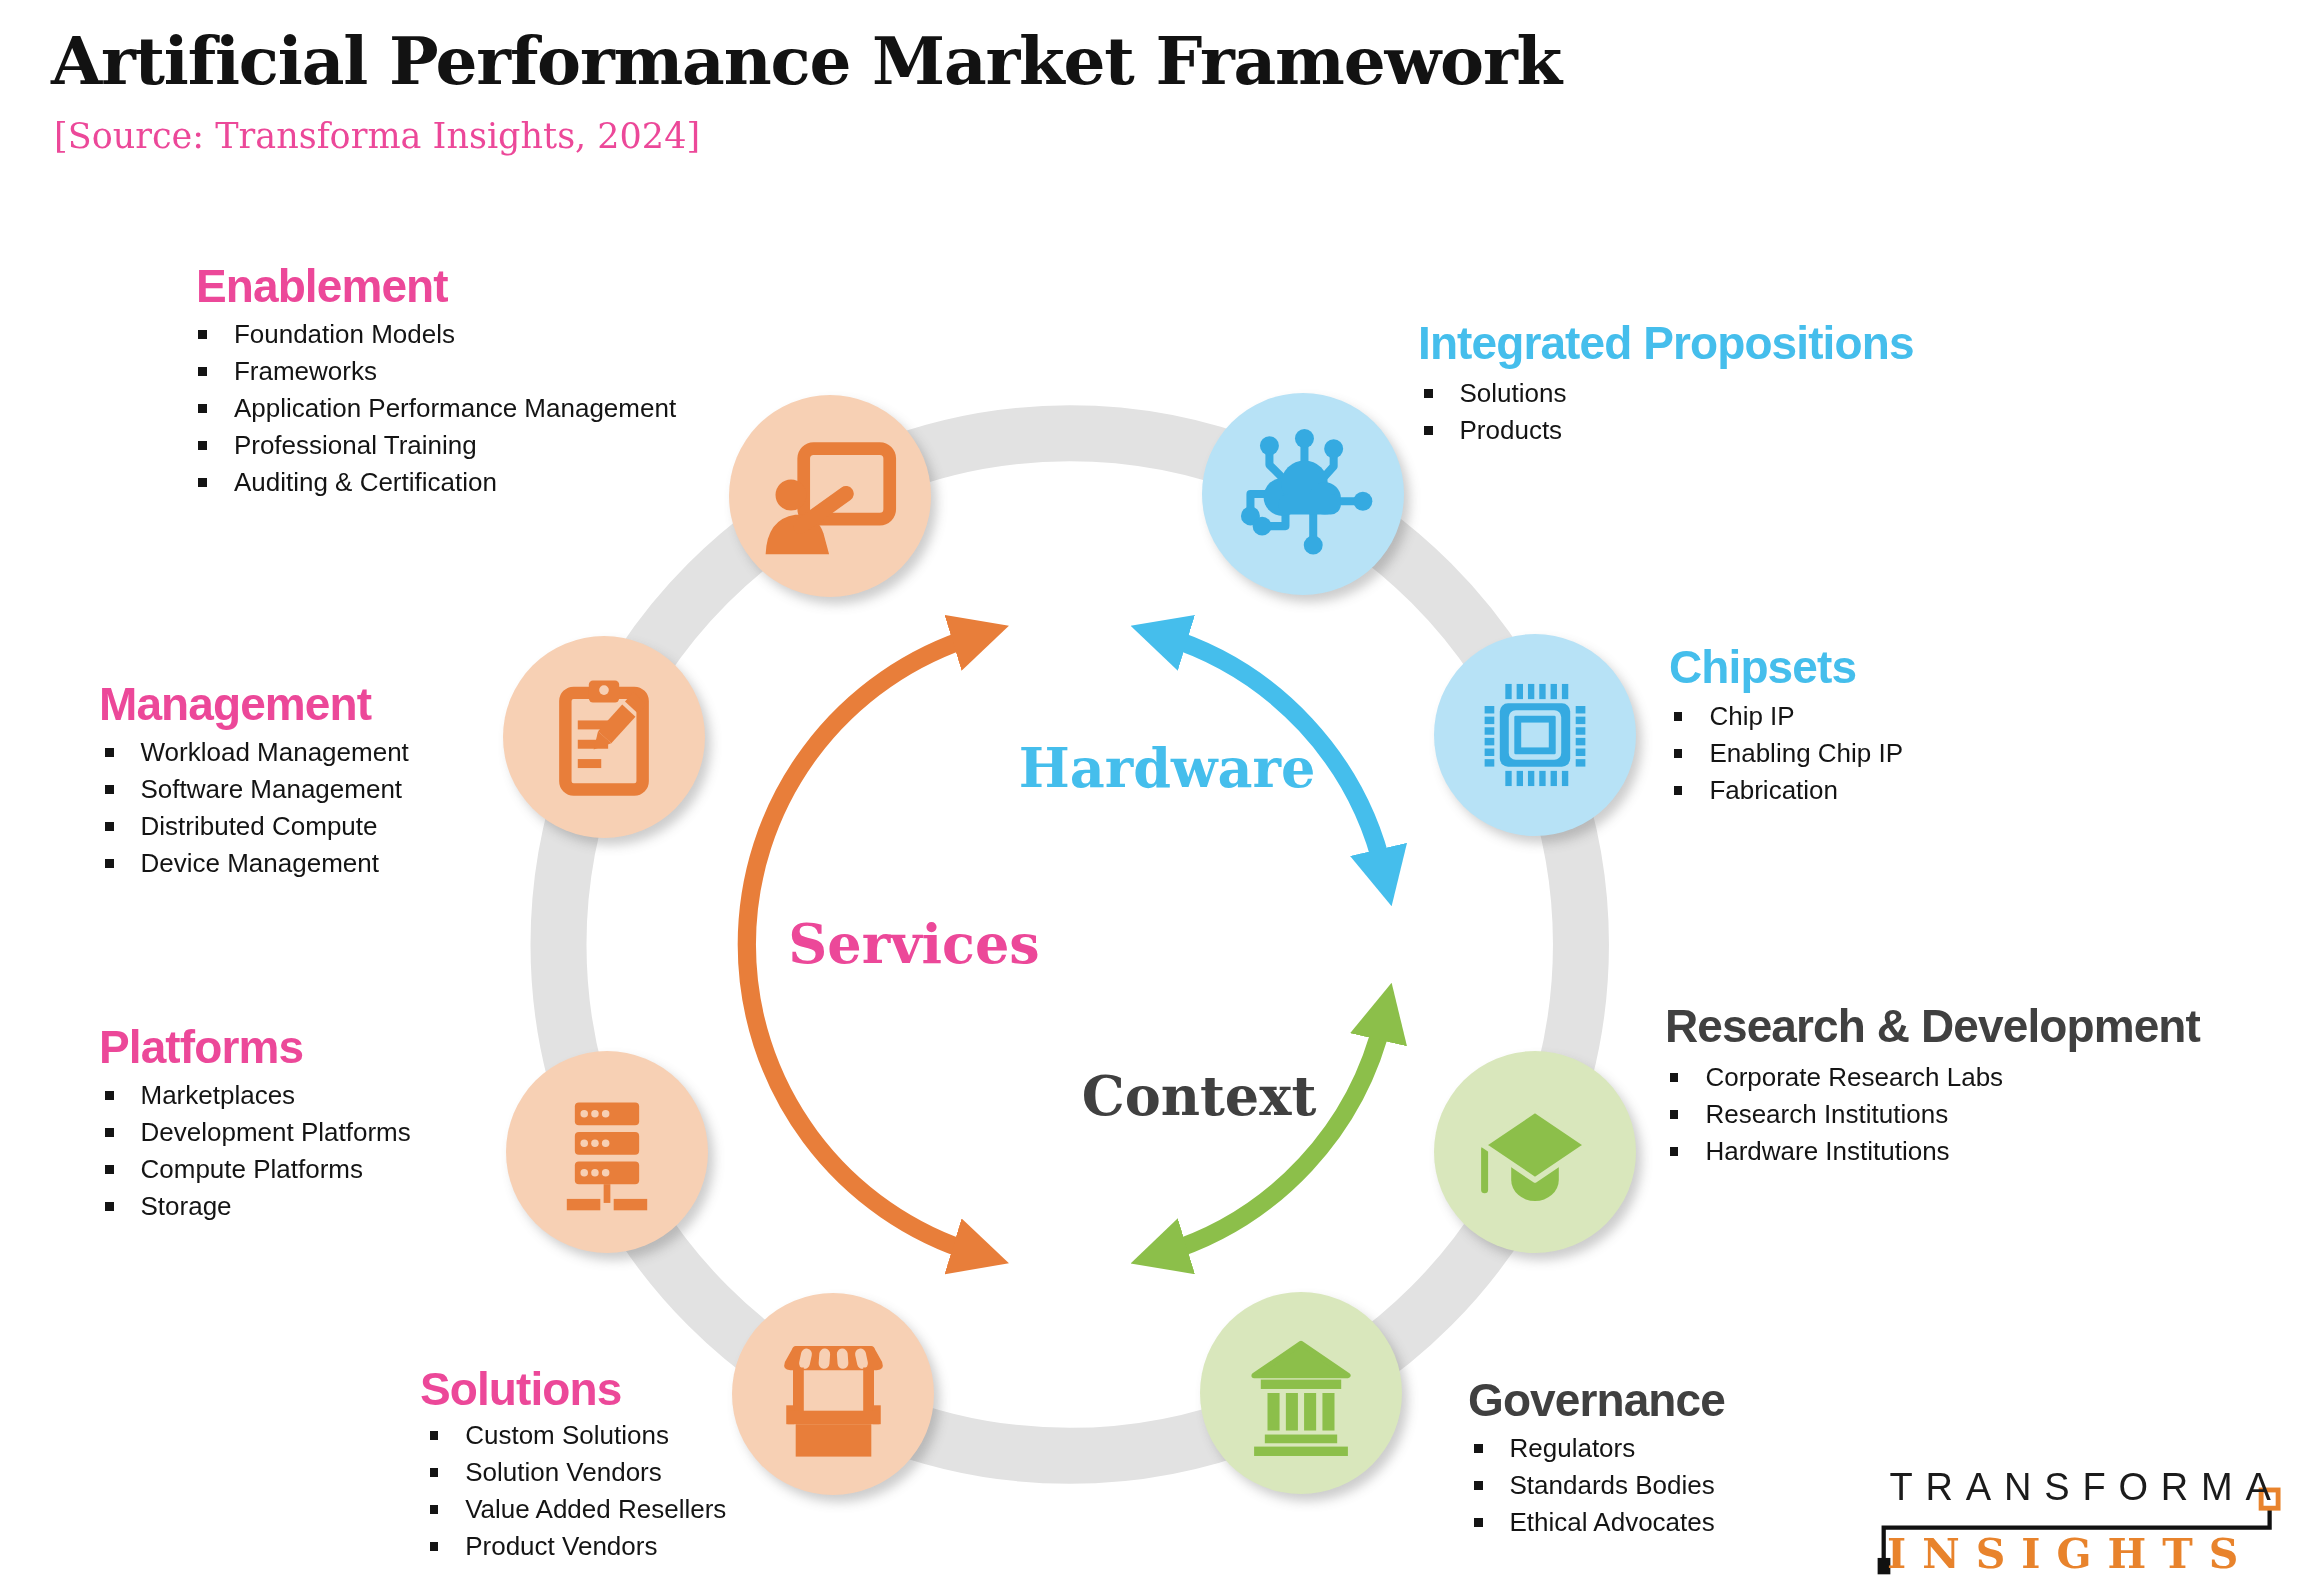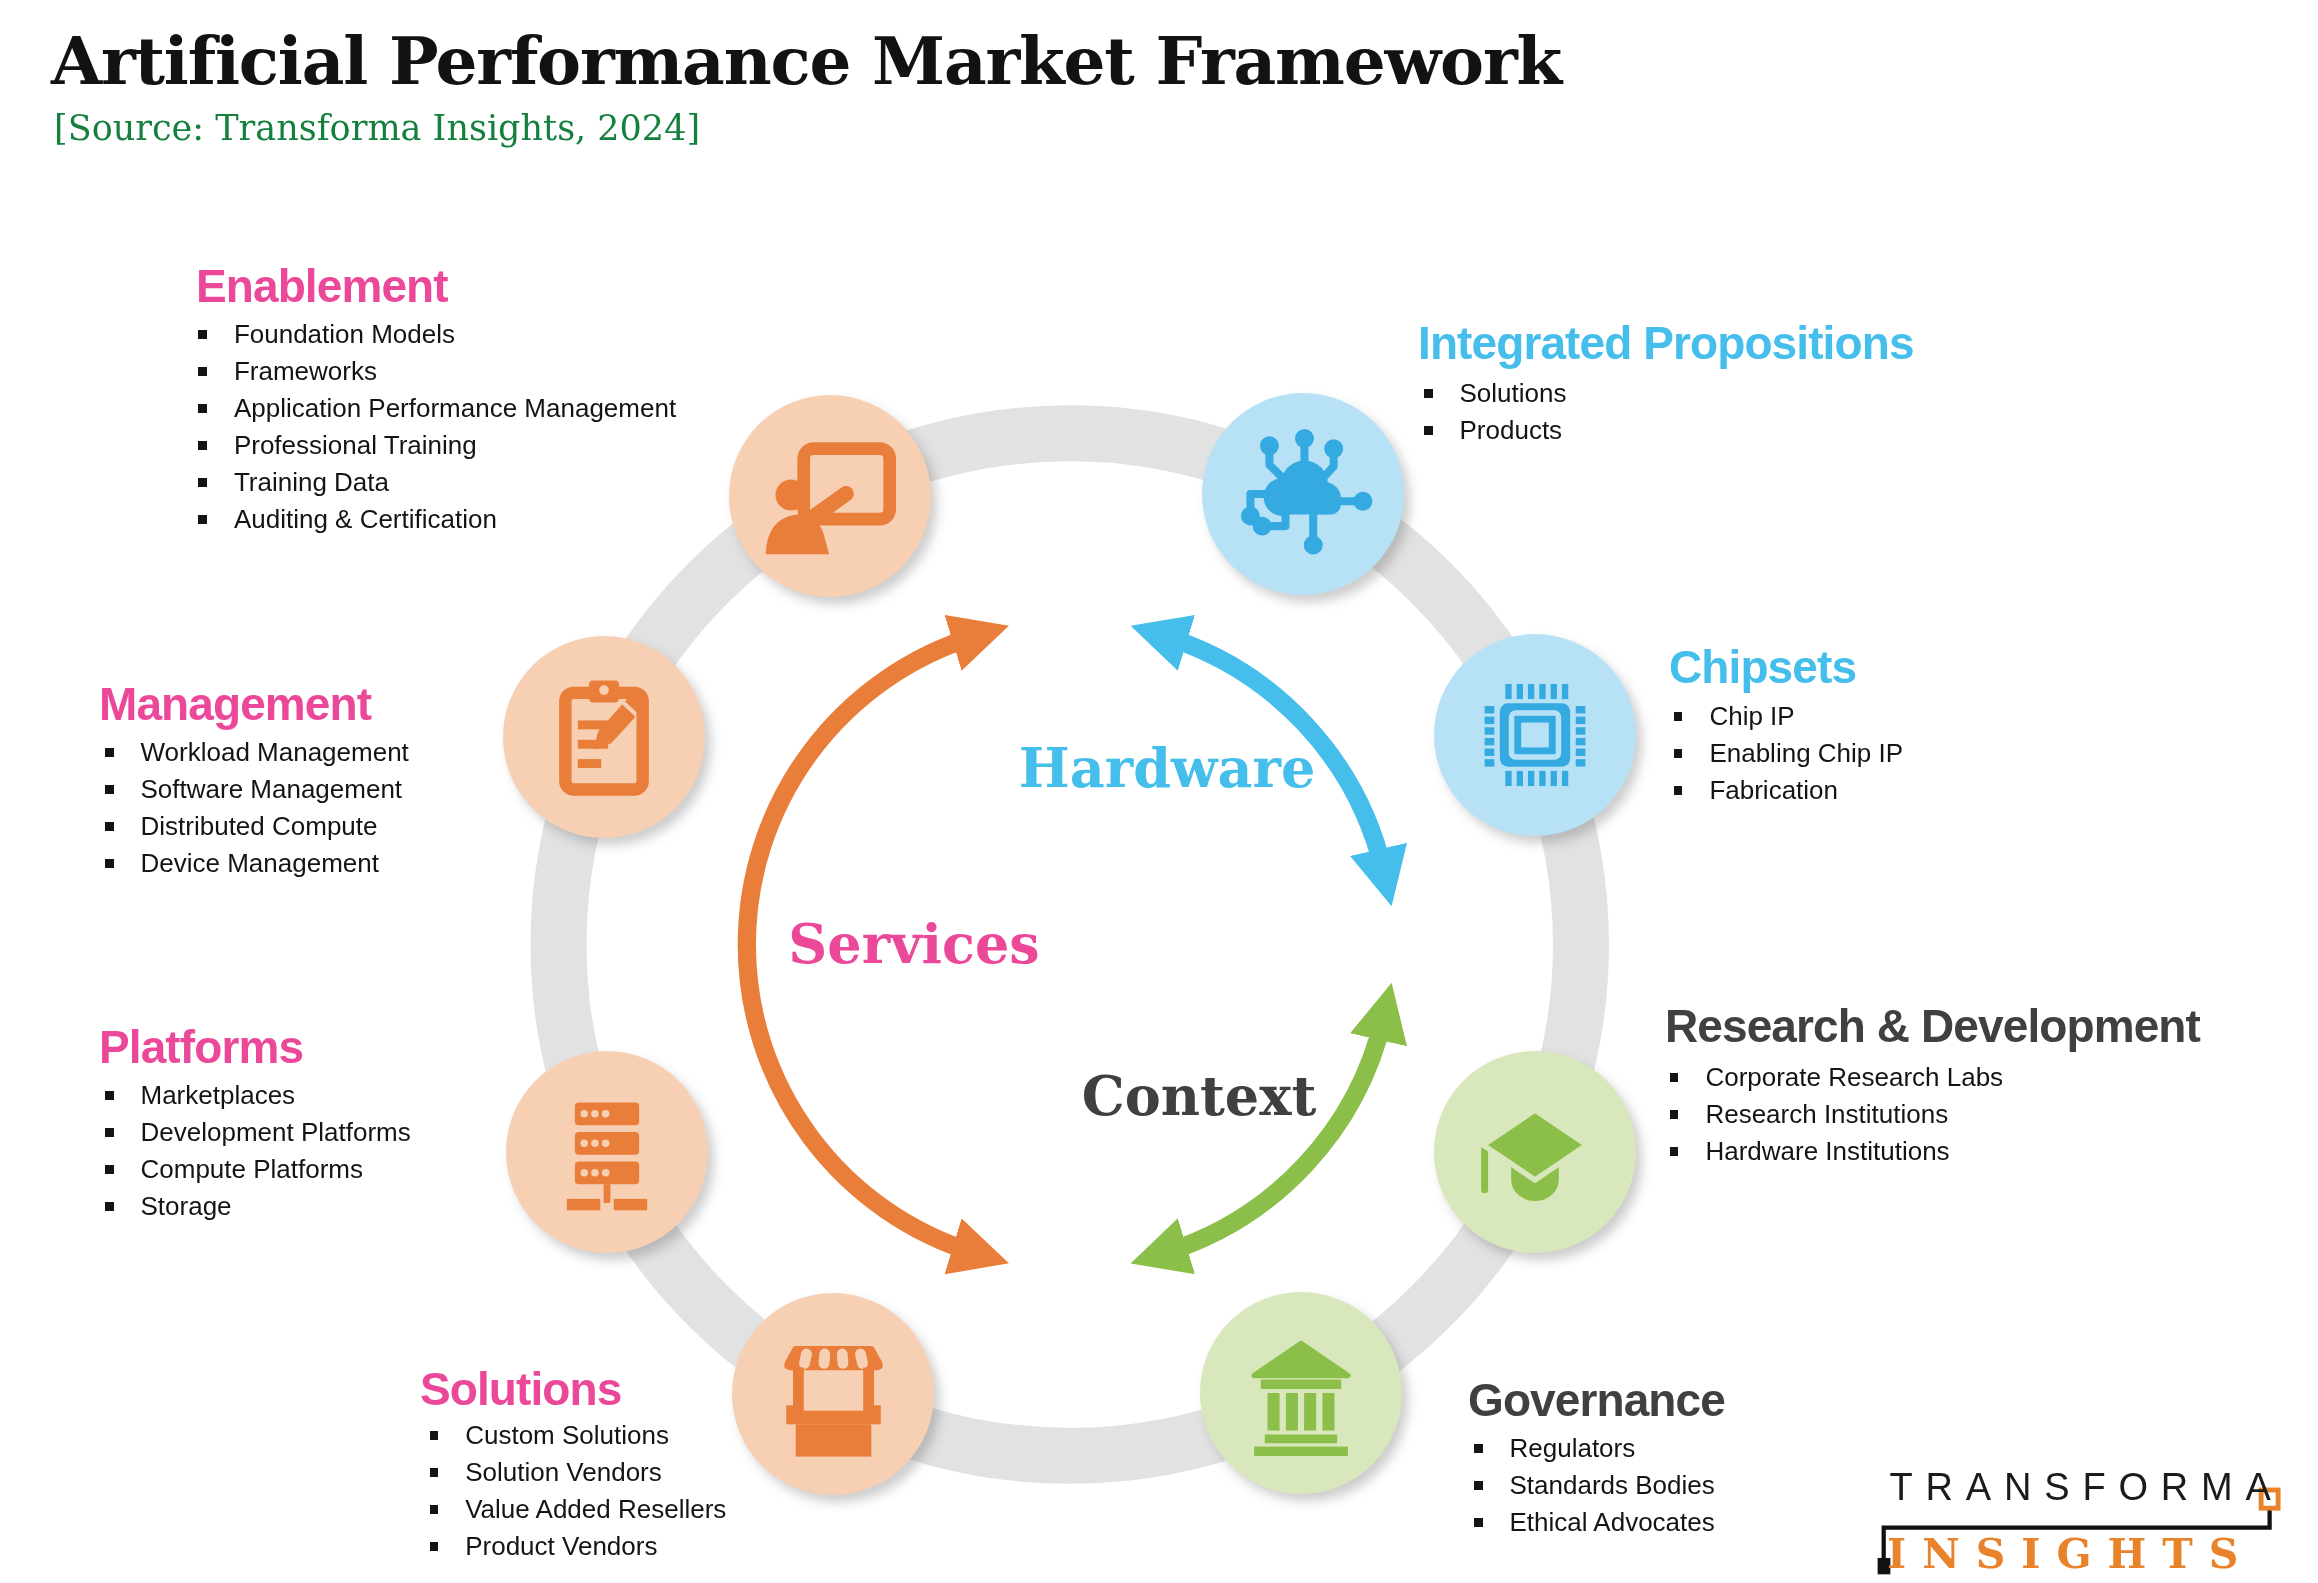--- a/index.html
+++ b/index.html
@@ -13,22 +13,22 @@
   }
   .abs { position:absolute; }
 
   
   #page-title {
     left:51px; top:22px;
     font-family:"DejaVu Serif", serif; font-weight:bold;
     font-size:66px; letter-spacing:-1.2px; color:#121212; white-space:nowrap;
   }
   #source-line {
-    left:54px; top:108px;
-    font-family:"DejaVu Serif", serif; font-size:35px; color:#15803d; white-space:nowrap;
+    left:54px; top:116px;
+    font-family:"DejaVu Serif", serif; font-size:35px; color:#ec4899; white-space:nowrap;
   }
   .sec-title {
     margin:0; font-size:46px; font-weight:bold; letter-spacing:-0.9px;
     line-height:1; white-space:nowrap;
   }
   .c-orange { color:#ec4899; }
   .c-blue   { color:#45BEEC; }
   .c-green  { color:#404040; }
 
   ul.blist { list-style:none; margin:0; padding:0; }
@@ -107,24 +107,20 @@
         <span class="blt"></span>
         <span>Frameworks</span>
       </li>
       <li>
         <span class="blt"></span>
         <span>Application Performance Management</span>
       </li>
       <li>
         <span class="blt"></span>
         <span>Professional Training</span>
-      </li>
-      <li>
-        <span class="blt"></span>
-        <span>Training Data</span>
       </li>
       <li>
         <span class="blt"></span>
         <span>Auditing &amp; Certification</span>
       </li>
     </ul>
 </section>
 
 <section class="abs" style="left:1418px; top:320px;">
   <h2 class="sec-title c-blue">Integrated Propositions</h2>

